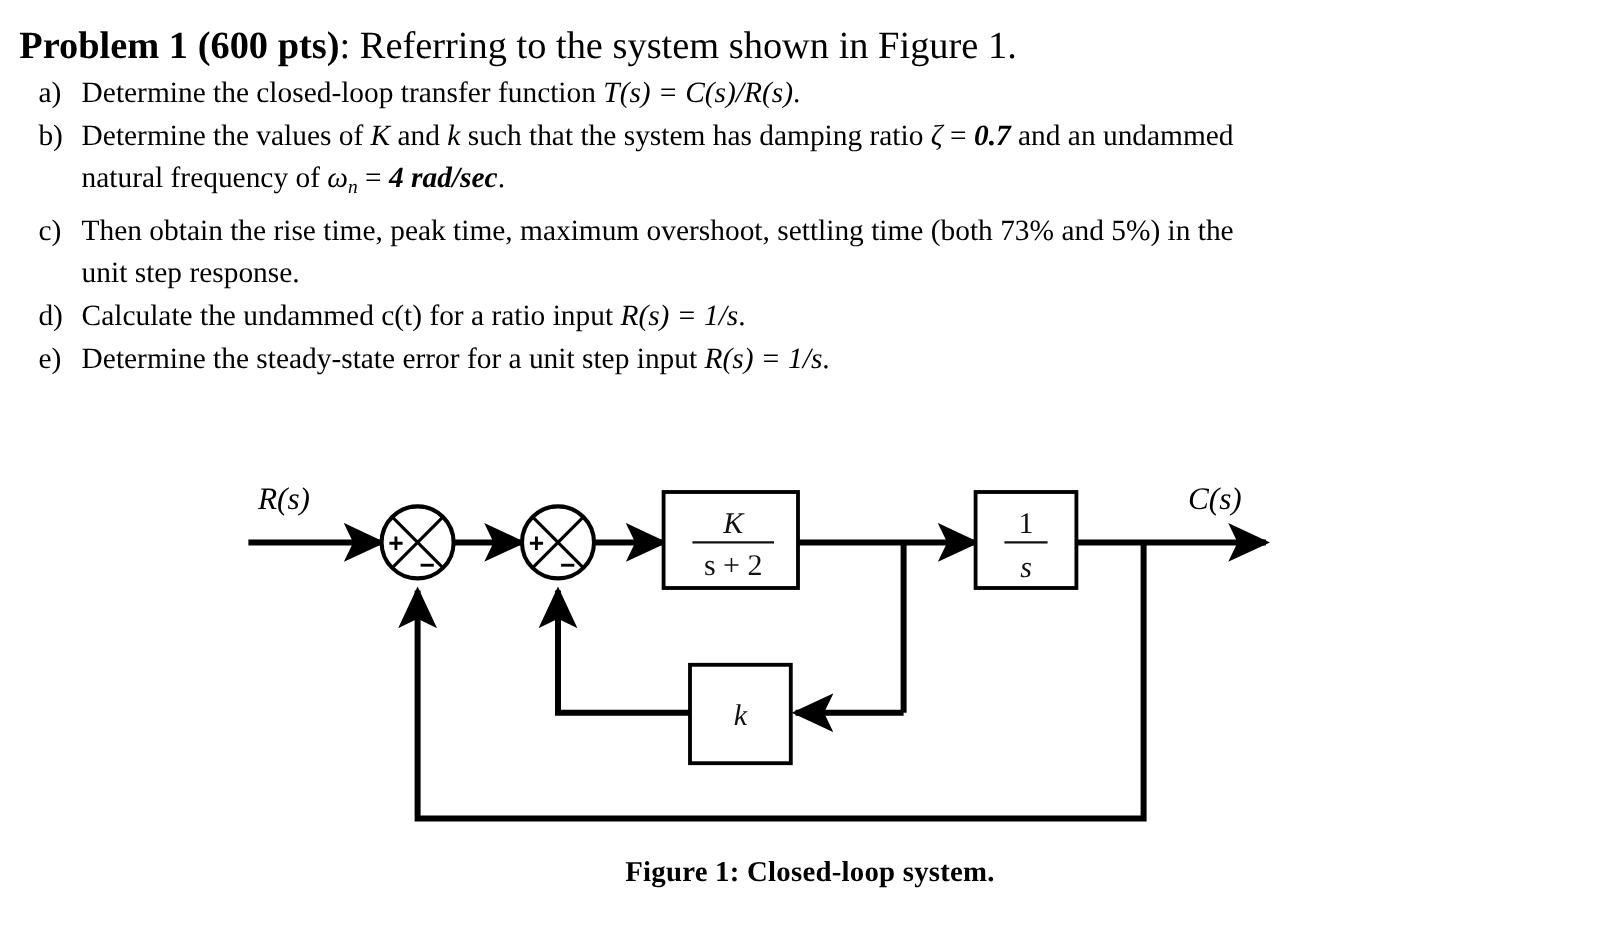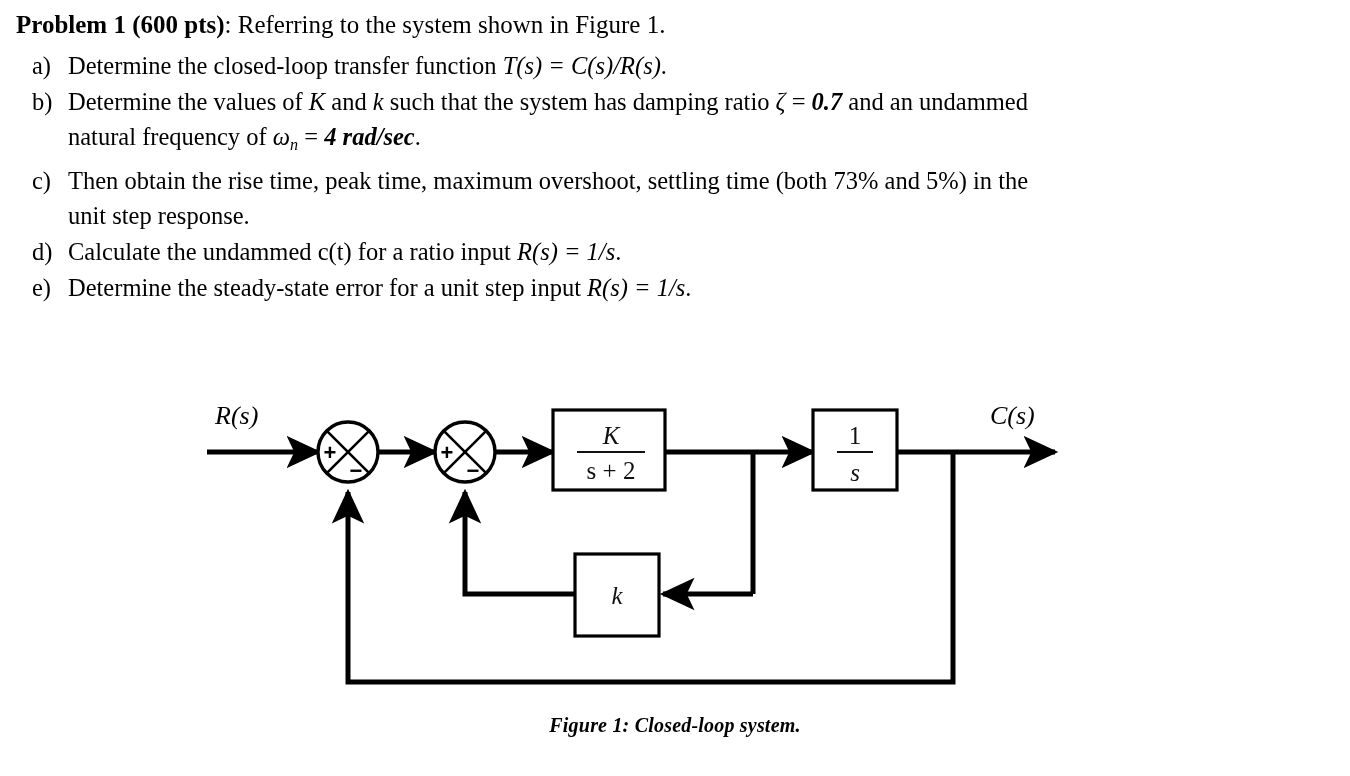--- a/index.html
+++ b/index.html
@@ -18,23 +18,23 @@
 
   
   #problem-statement {
     position: absolute;
     left: 16px;
     top: 8px;
     width: 1320px;
   }
 
   .prob-title {
-    font-size: 25px;
+    font-size: 32px;
     line-height: 34px;
-    margin: 0 0 4px 0;
+    margin: 12px 0 4px 0;
     white-space: nowrap;
   }
   .prob-title .b { font-weight: bold; }
 
   ol.parts {
     list-style: none;
     margin: 6px 0 0 0;
     padding: 0;
   }
   ol.parts > li {
@@ -61,23 +61,22 @@
     left: 0;
     top: 382px;
     width: 1350px;
   }
   #block-diagram-svg {
     display: block;
     margin: 0 auto;
   }
   .fig-caption {
     text-align: center;
-    font-size: 20px;
+    font-size: 24px;
     font-weight: bold;
-    font-style: italic;
     margin-top: 2px;
     letter-spacing: 0.2px;
   }
 
   
   .svg-sig {
     font-family: "Liberation Serif", "DejaVu Serif", serif;
     font-style: italic;
     font-size: 26px;
     fill: #000;

